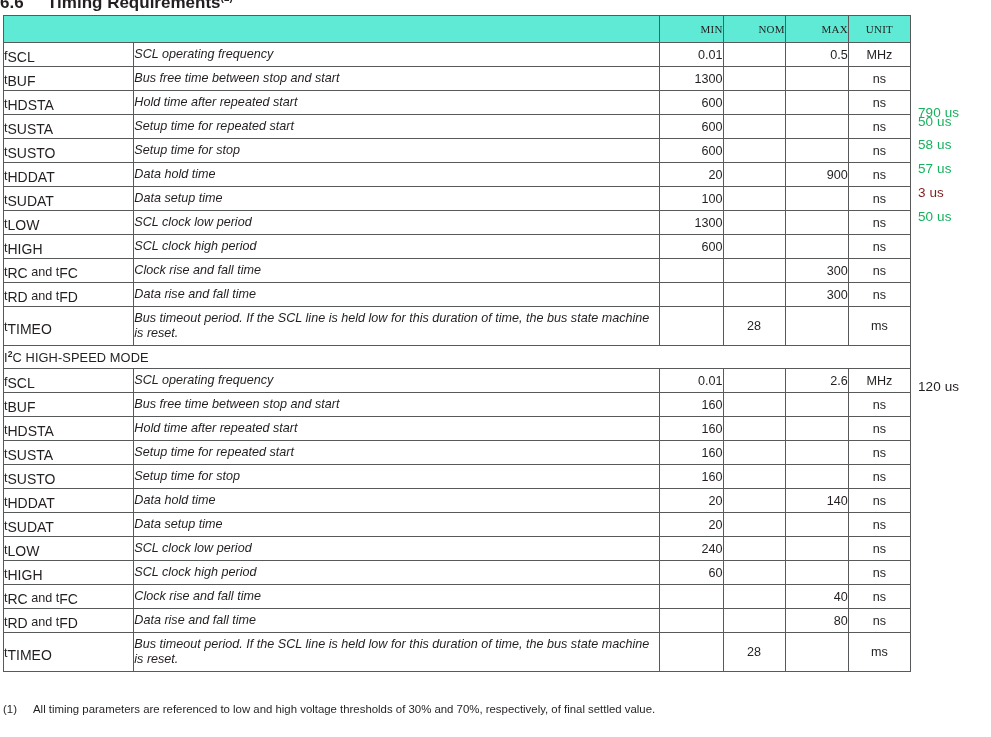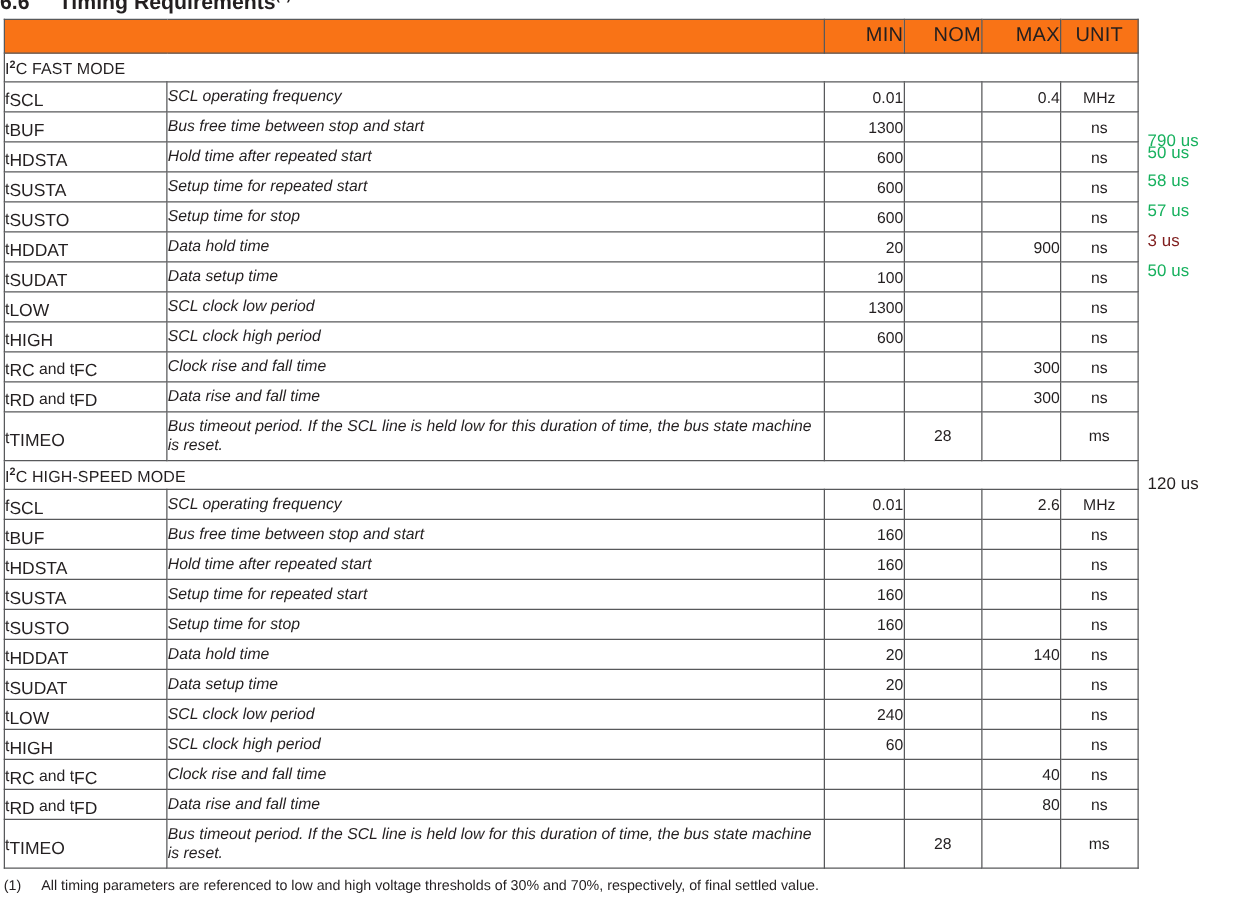--- a/index.html
+++ b/index.html
@@ -60,27 +60,28 @@
   #spec-table td, #spec-table th {
     border: 1px solid #58595b;
     padding: 0;
     vertical-align: middle;
     font-weight: normal;
     color: #231f20;
   }
 
   
   .hdr-row th {
-    background: #f97316;
+    background: #5eead4;
     height: 26px;
     font-weight: bold;
-    font-size: 16px;
+    font-size: 11px;
     text-align: right;
     padding-right: 8px;
     letter-spacing: 0.2px;
+    font-family: Liberation Serif, serif;
   }
   .hdr-row th.blank-left { border-right: 1px solid #58595b; }
   .hdr-row th.h-unit { text-align: center; padding-right: 0; }
   .hdr-row th.h-min, .hdr-row th.h-nom, .hdr-row th.h-max {
     border-left: none;
     border-right: none;
   }
   .hdr-row th.h-min { border-left: 1px solid #58595b; }
   .hdr-row th.h-max { border-right: 1px solid #58595b; }
 
@@ -166,29 +167,26 @@
   <thead>
     <tr class="hdr-row">
       <th class="blank-left" colspan="2"></th>
       <th class="h-min">MIN</th>
       <th class="h-nom">NOM</th>
       <th class="h-max">MAX</th>
       <th class="h-unit">UNIT</th>
     </tr>
   </thead>
   <tbody id="table-body">
-      <tr class="group-row">
-        <td colspan="6">I<sup class="sq">2</sup>C FAST MODE</td>
-      </tr>
       <tr class="data-row">
         <td class="sym">f<sub>SCL</sub></td>
         <td class="desc">SCL operating frequency</td>
         <td class="val min">0.01</td>
         <td class="val nom"></td>
-        <td class="val max">0.4</td>
+        <td class="val max">0.5</td>
         <td class="unit">MHz</td>
       </tr>
       <tr class="data-row">
         <td class="sym">t<sub>BUF</sub></td>
         <td class="desc">Bus free time between stop and start</td>
         <td class="val min">1300</td>
         <td class="val nom"></td>
         <td class="val max"></td>
         <td class="unit">ns</td>
       </tr>

